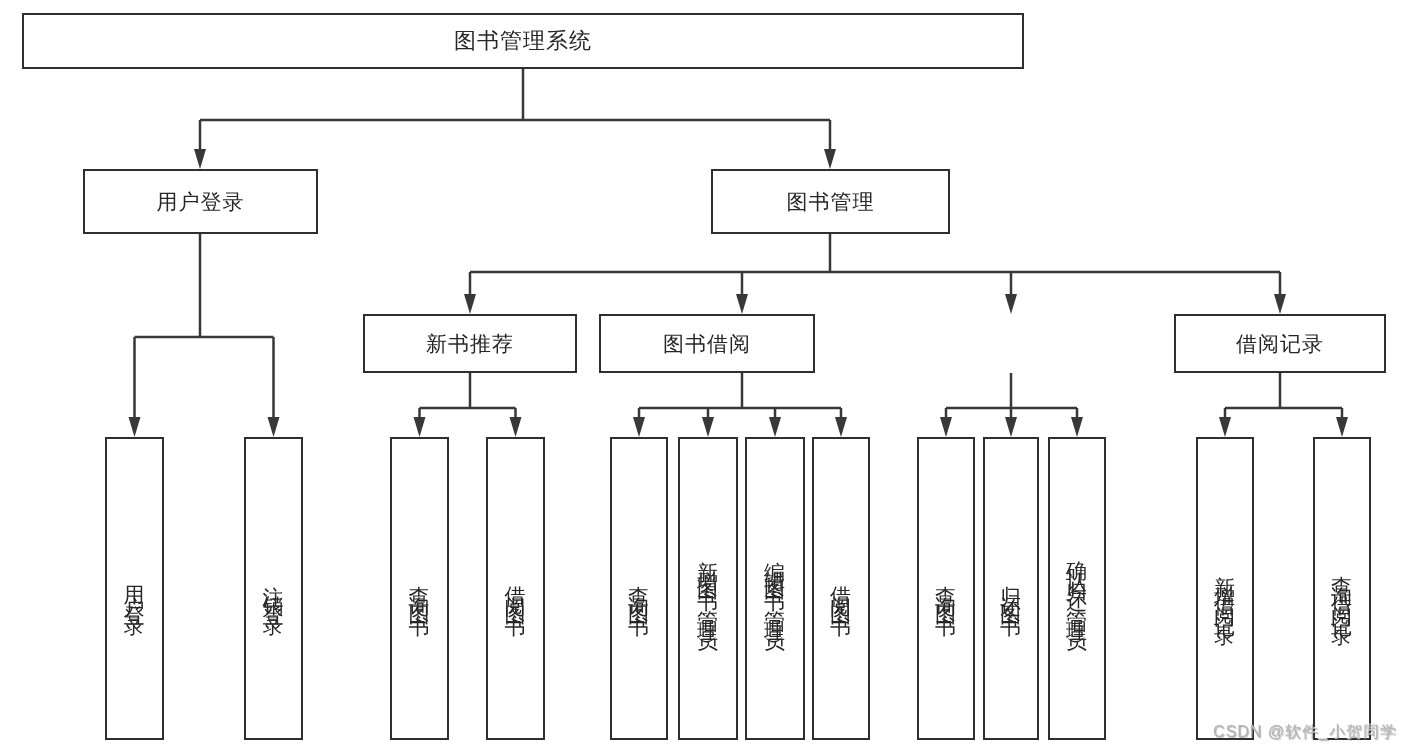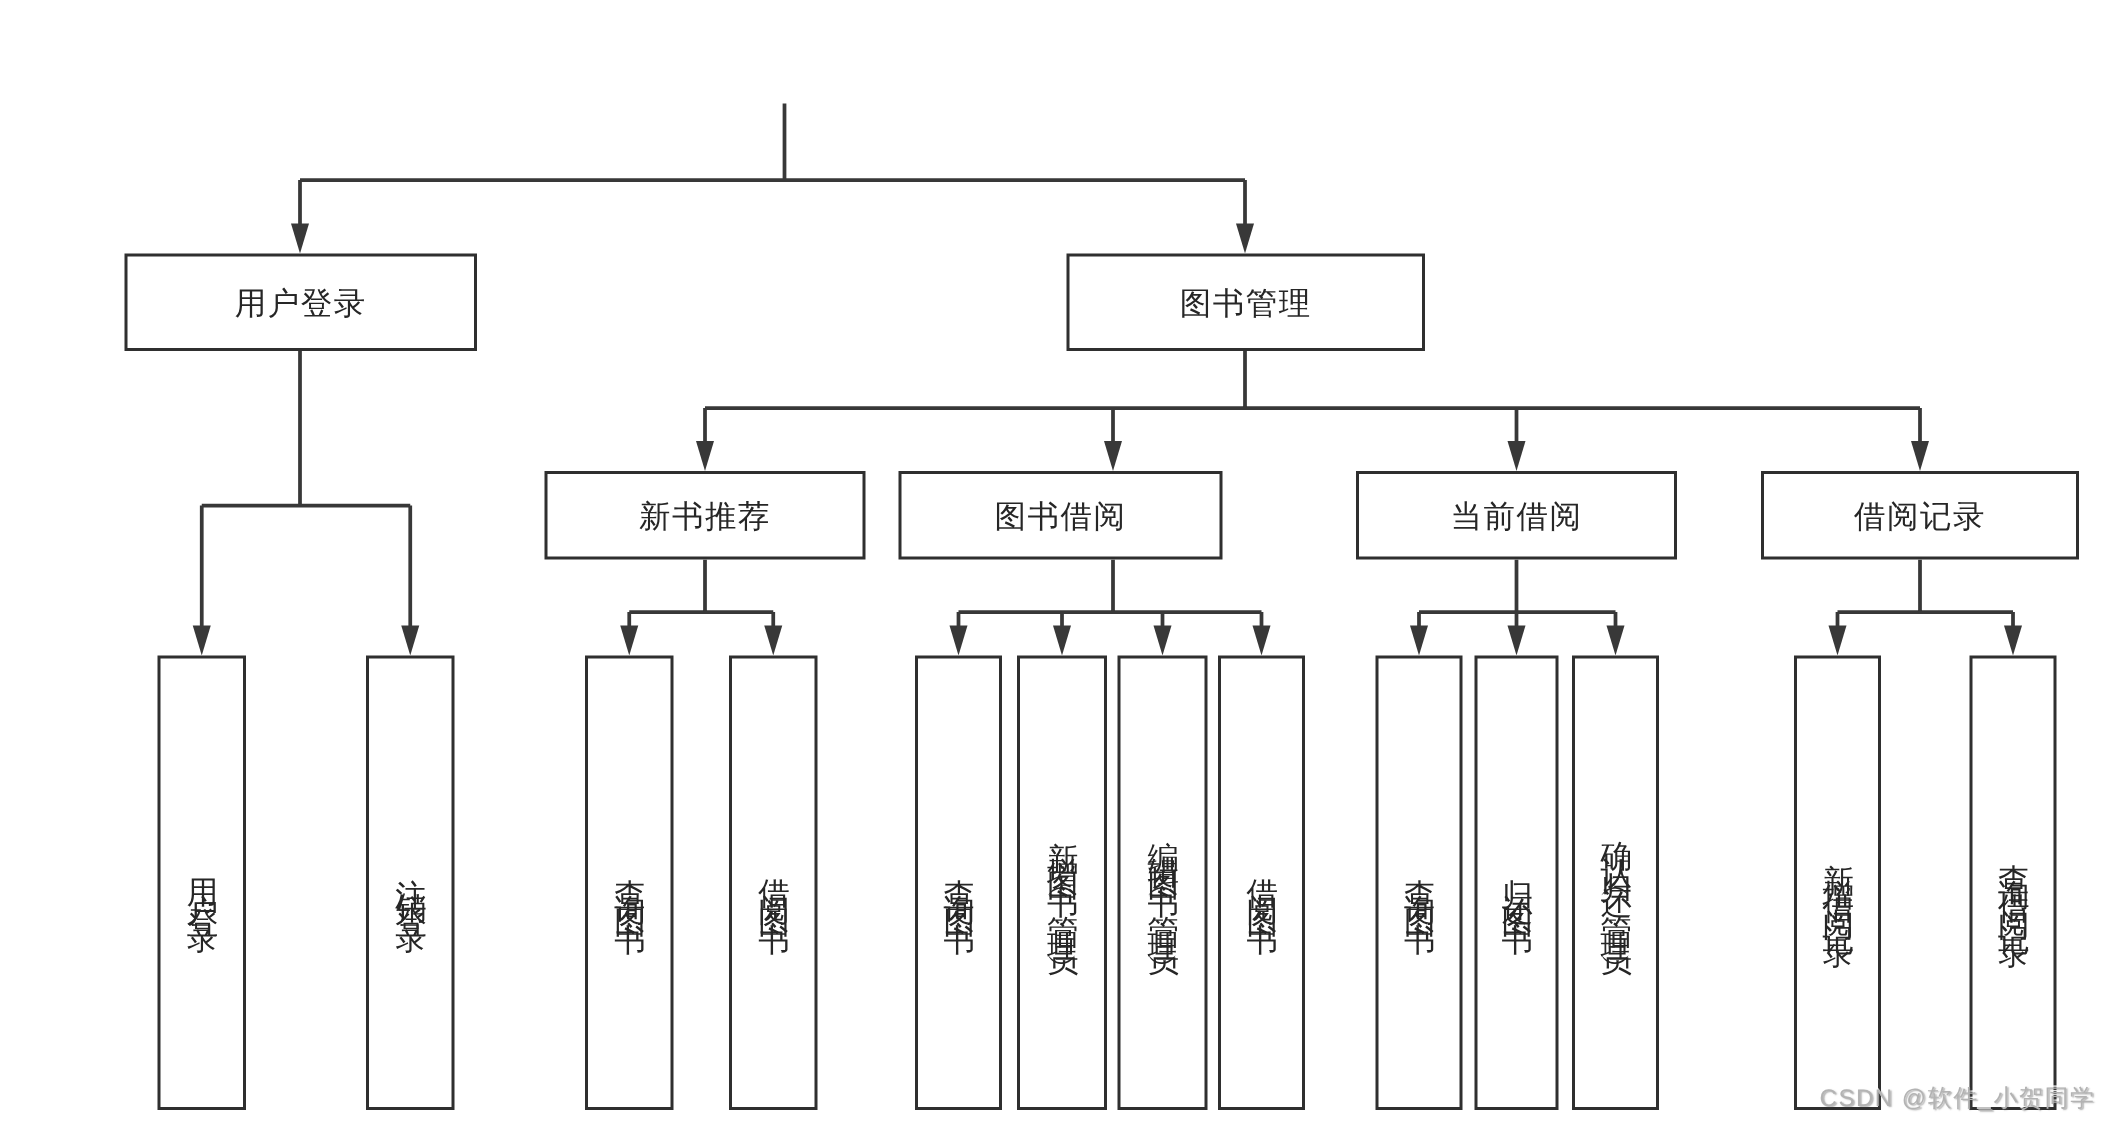--- a/index.html
+++ b/index.html
@@ -82,27 +82,27 @@
     <path d="M1011,373 V408 M946,408 H1077 M946,408 V419 M1011,408 V419 M1077,408 V419"></path>
     <polygon points="940,417 952,417 946,437"></polygon>
     <polygon points="1005,417 1017,417 1011,437"></polygon>
     <polygon points="1071,417 1083,417 1077,437"></polygon>
 
     <path d="M1280,373 V408 M1225,408 H1342 M1225,408 V419 M1342,408 V419"></path>
     <polygon points="1219,417 1231,417 1225,437"></polygon>
     <polygon points="1336,417 1348,417 1342,437"></polygon>
   </svg>
 
+  <div class="box h root" style="left:22px; top:13px; width:1002px; height:56px;">图书管理系统</div>
 
   <div class="box h" style="left:83px; top:169px; width:235px; height:65px;">用户登录</div>
   <div class="box h" style="left:711px; top:169px; width:239px; height:65px;">图书管理</div>
 
   <div class="box h" style="left:363px; top:314px; width:214px; height:59px;font-family:Liberation Mono, monospace;">新书推荐</div>
   <div class="box h" style="left:599px; top:314px; width:216px; height:59px;">图书借阅</div>
-  <div class="box h" style="left:904px; top:314px; width:214px; height:59px;">当前借阅</div>
   <div class="box h" style="left:1174px; top:314px; width:212px; height:59px;">借阅记录</div>
 
   <div class="box" style="left:105px; top:437px; width:59px; height:303px;">
     <span class="v-label">用户登录</span>
   </div>
   <div class="box" style="left:244px; top:437px; width:59px; height:303px;">
     <span class="v-label">注销登录</span>
   </div>
 
   <div class="box" style="left:390px; top:437px; width:59px; height:303px;">

